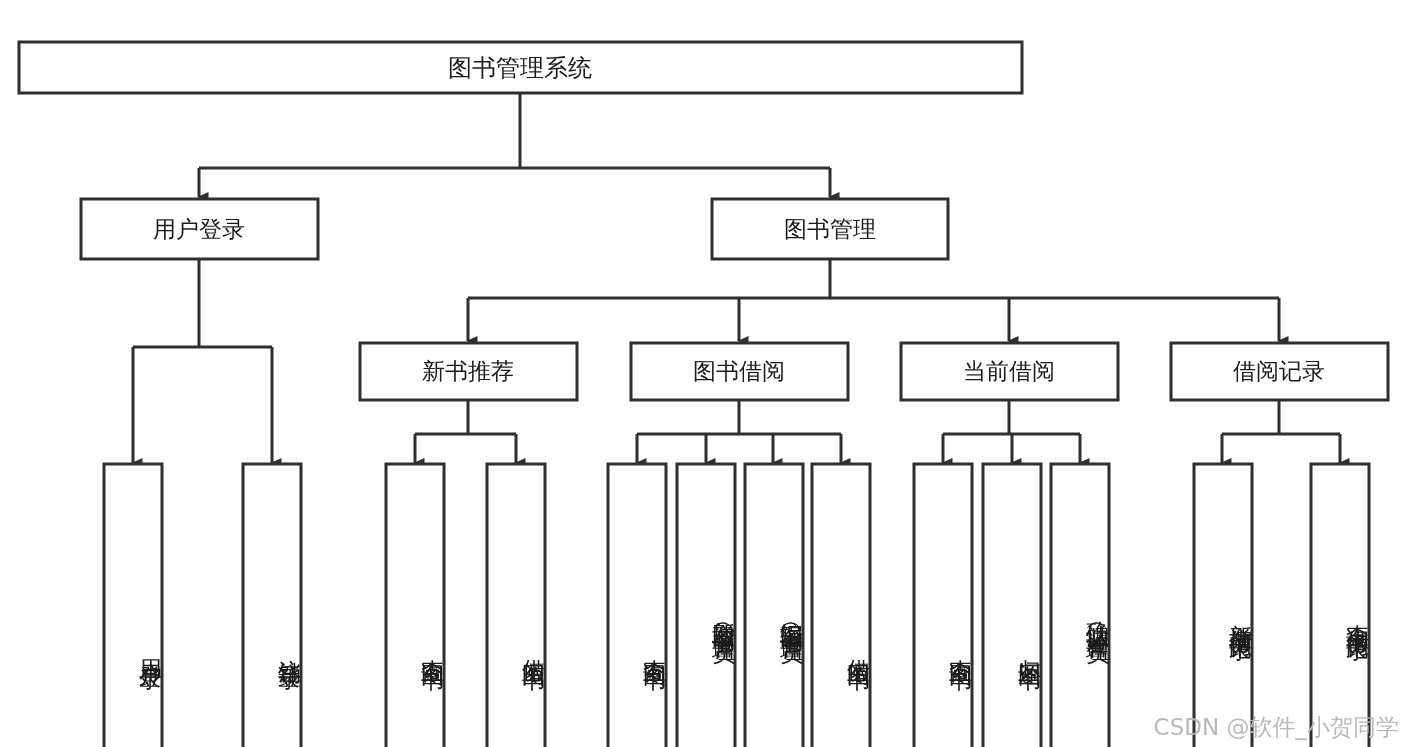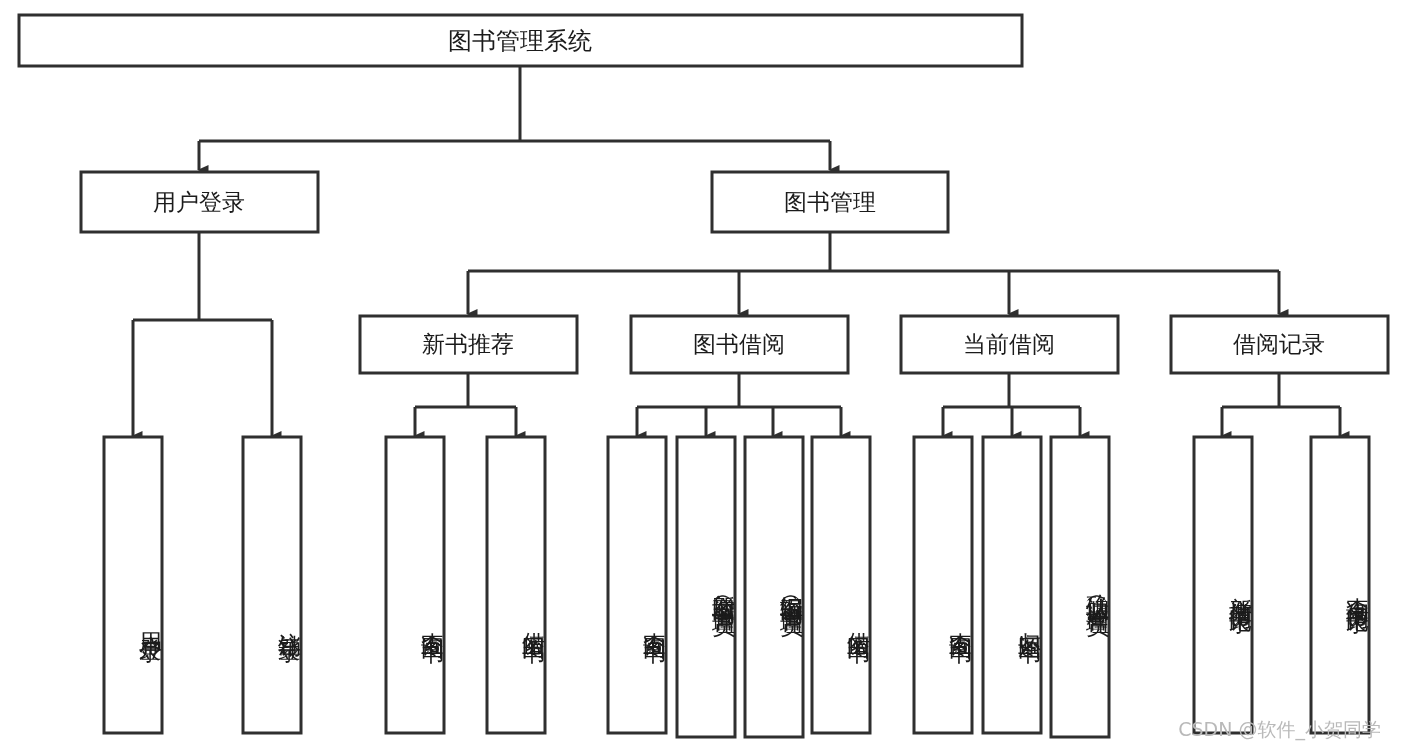--- a/index.html
+++ b/index.html
@@ -10,20 +10,21 @@
   body {
     width: 1405px;
     height: 747px;
     position: relative;
     font-family: "DejaVu Sans", "Liberation Sans", sans-serif;
     overflow: hidden;
   }
   #diagram-root {
     position: absolute;
     inset: 0;
+    margin-top: 27px;
   }
   svg.flow {
     display: block;
     width: 1405px;
     height: 747px;
   }
   .box-rect {
     fill: #ffffff;
     stroke: #2f2f2f;
     stroke-width: 3;
@@ -58,24 +59,24 @@
     line-height: 1;
     white-space: nowrap;
     text-align: center;
     display: flex;
     align-items: flex-start;
     justify-content: center;
     pointer-events: none;
   }
   .watermark {
     position: absolute;
-    right: 24px;
+    right: 6px;
     bottom: 4px;
     font-family: "DejaVu Sans", "Liberation Sans", sans-serif;
-    font-size: 19px;
+    font-size: 23px;
     color: #b9b9b9;
     white-space: nowrap;
   }
 </style>
 </head>
 <body>
 
 <div id="diagram-root">
 
   <svg class="flow" viewBox="0 0 1405 747">

